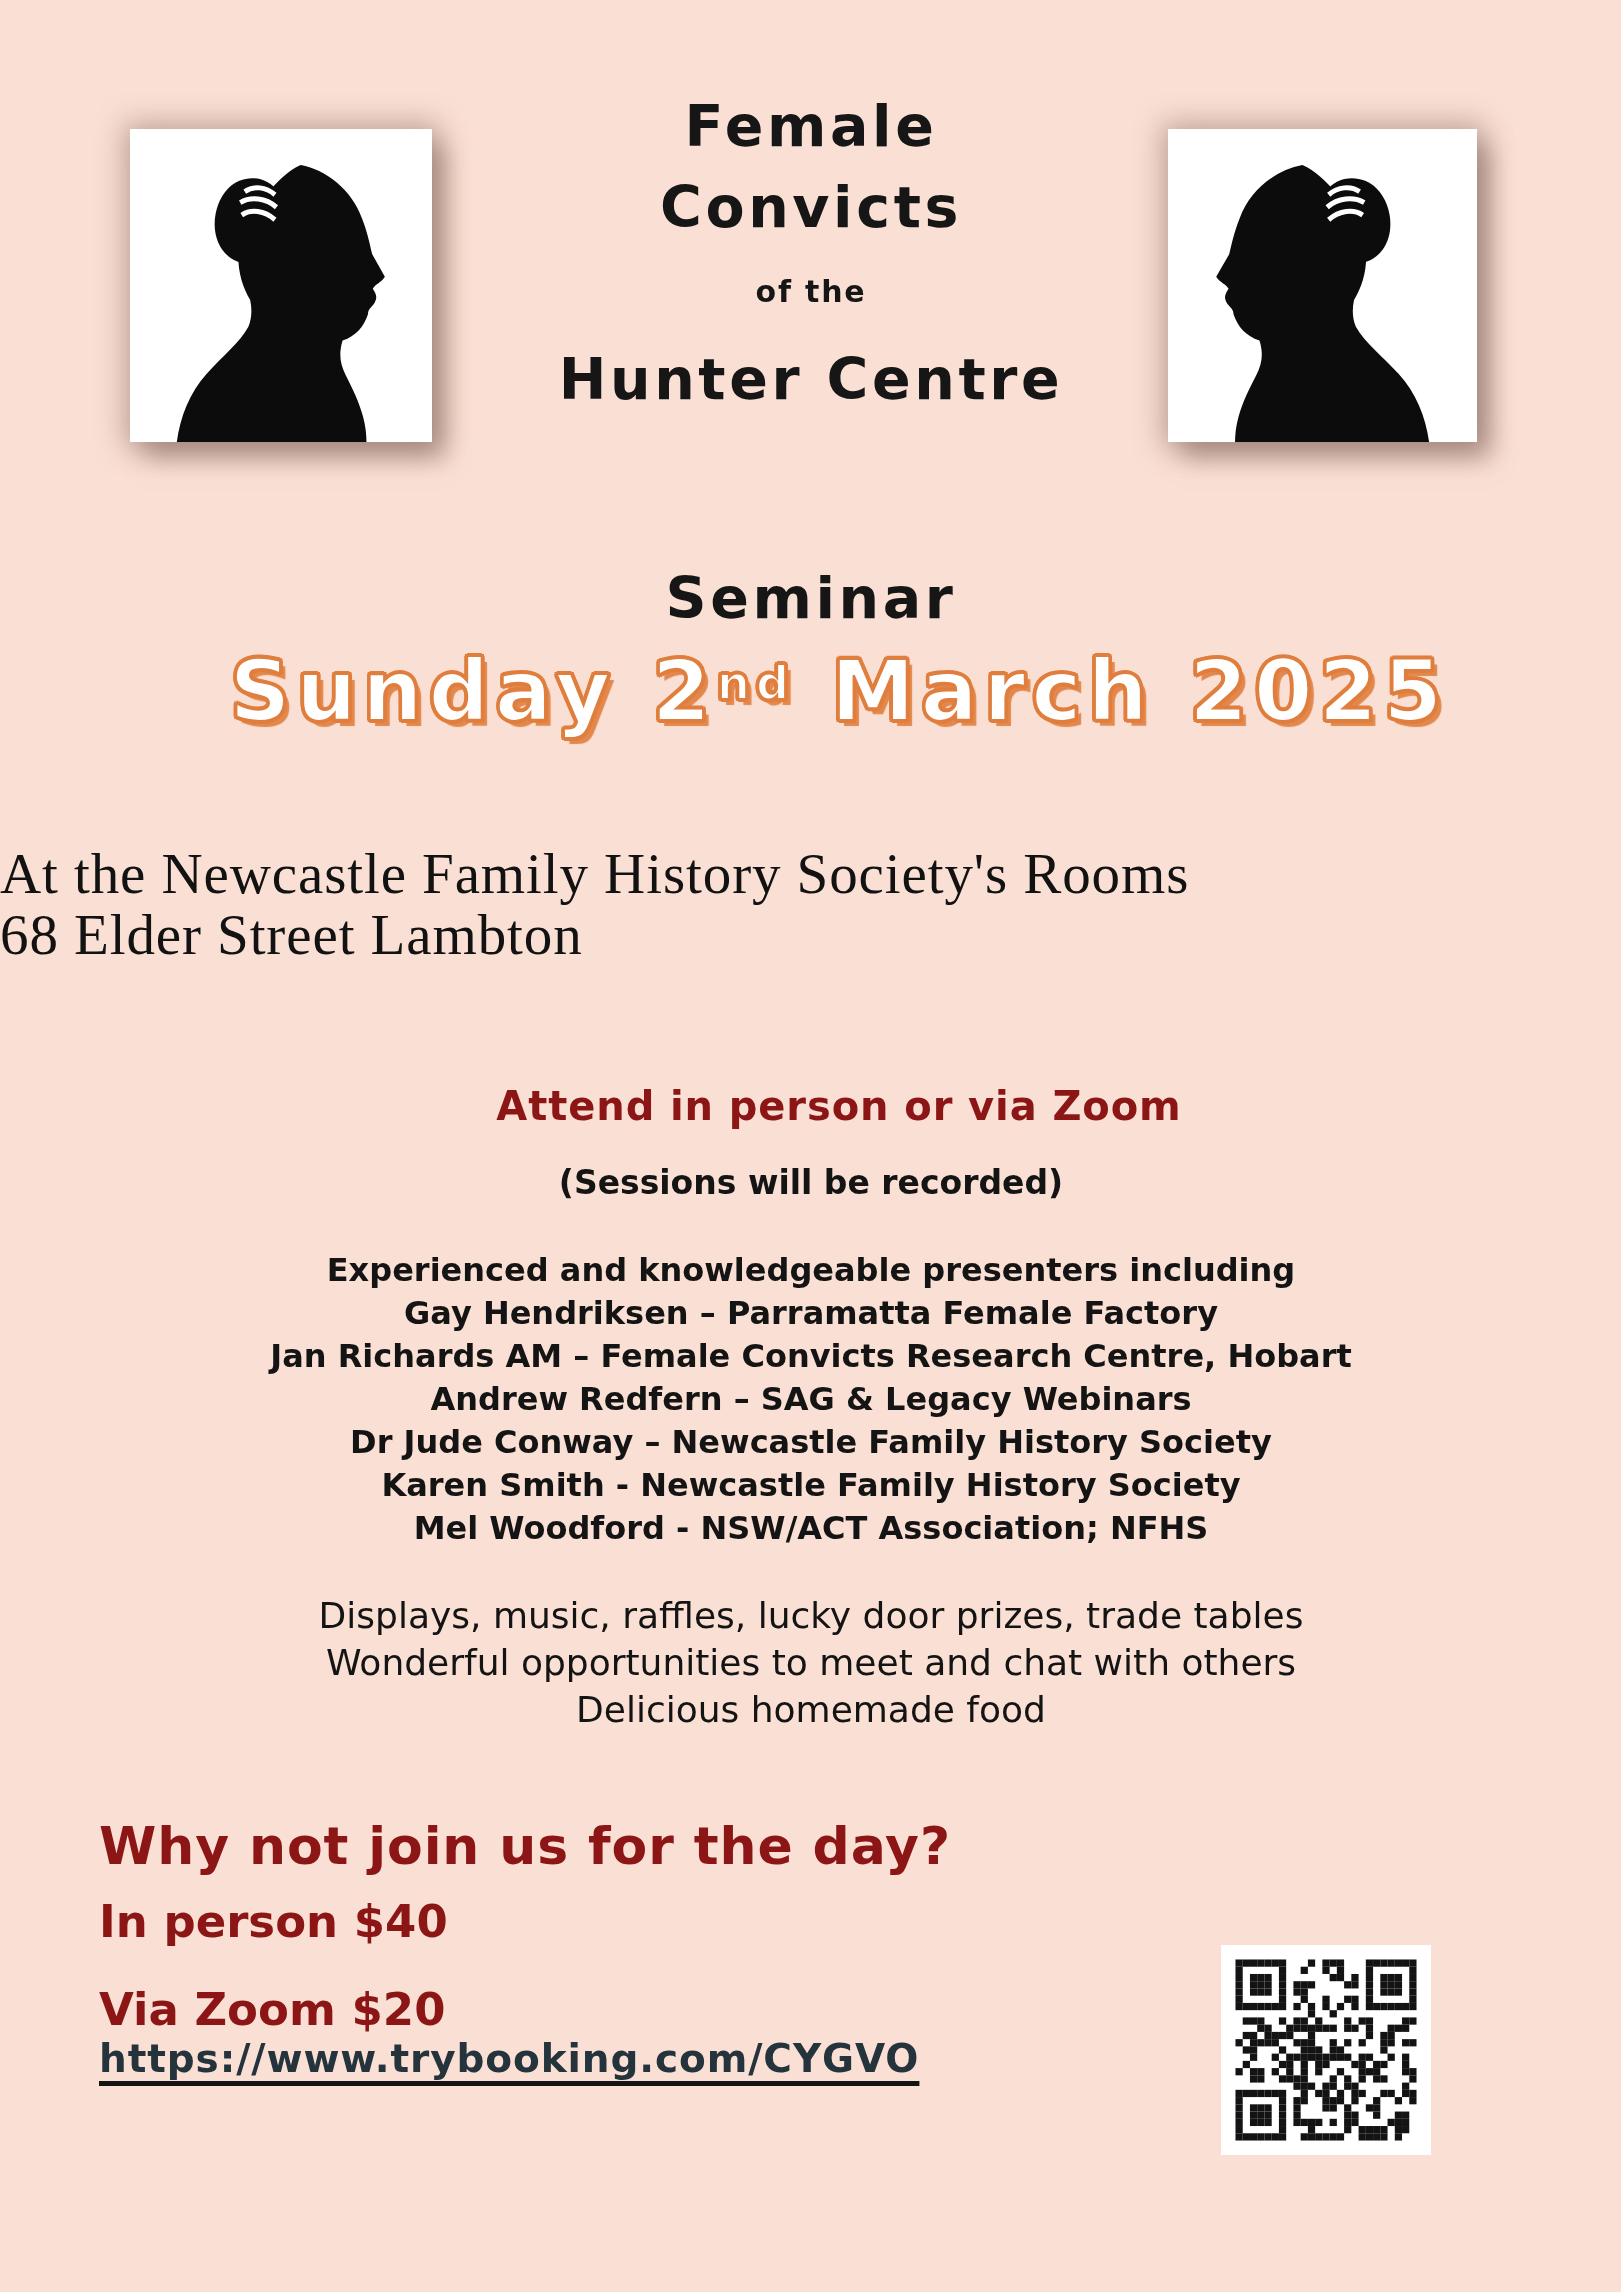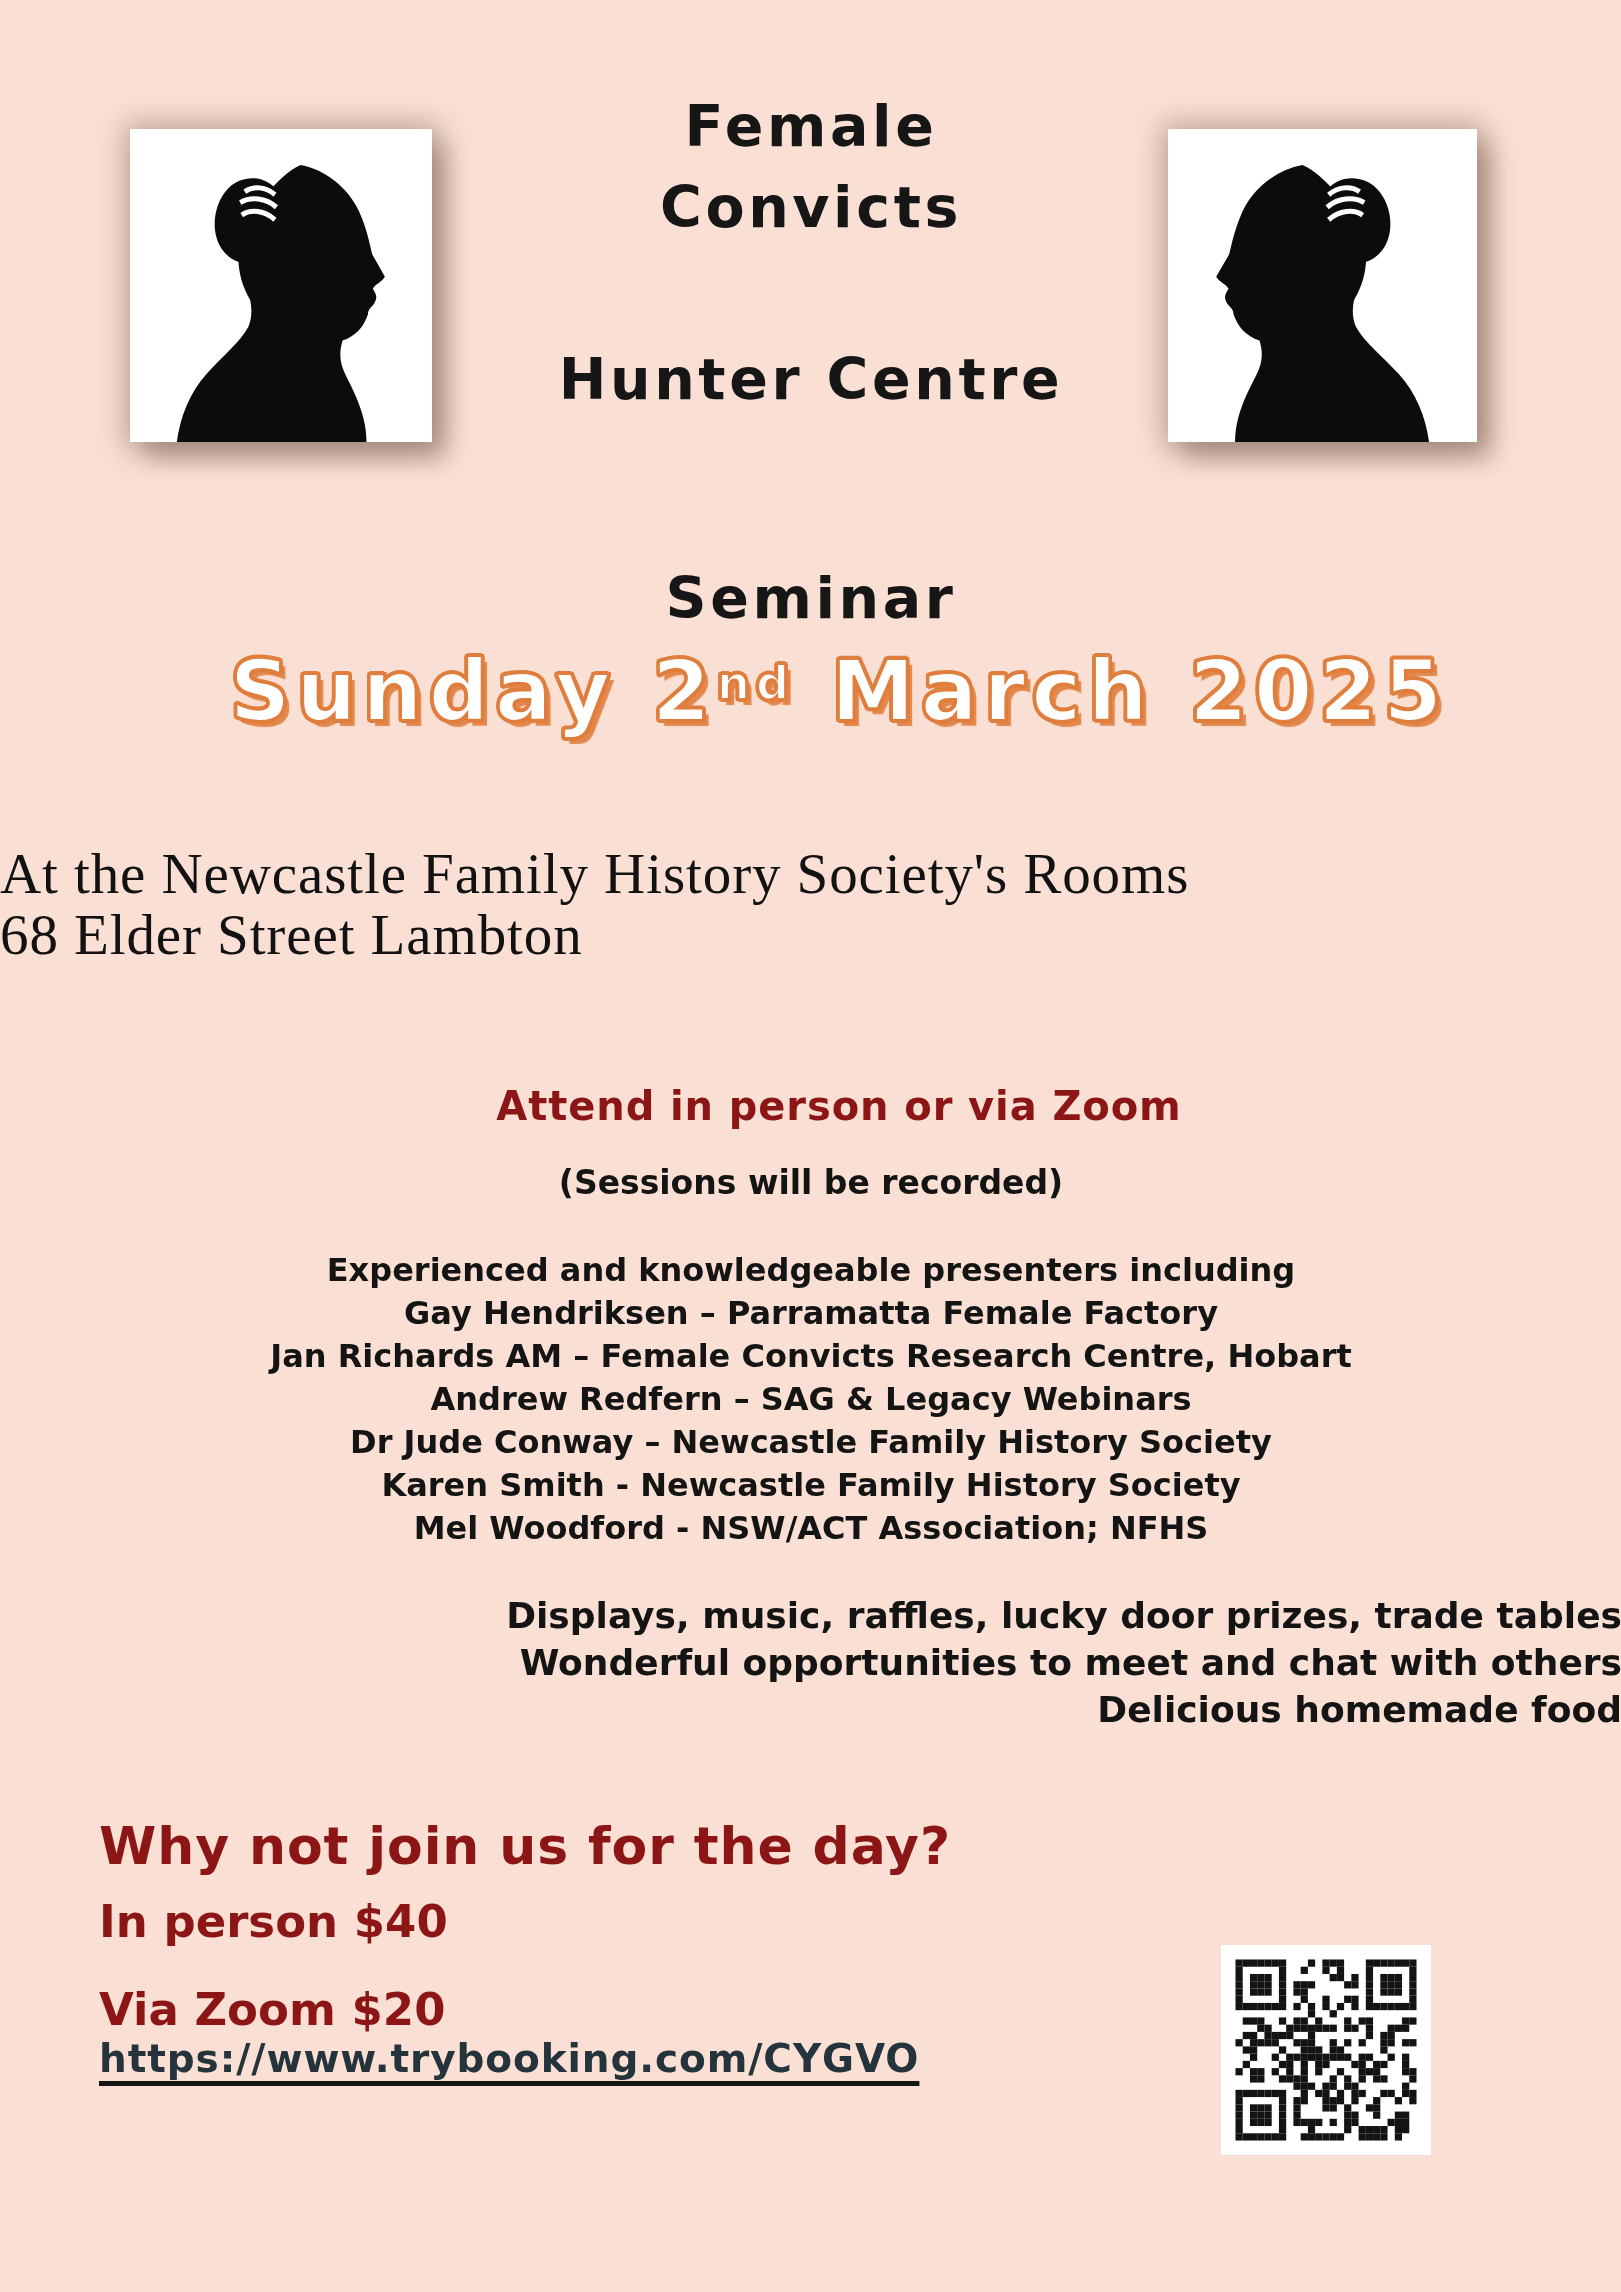--- a/index.html
+++ b/index.html
@@ -53,22 +53,22 @@
   }
   .sessions{
     position:absolute;left:0;top:1163px;width:100%;text-align:center;
     font-size:33px;font-weight:700;color:#141414;
   }
   .presenters{
     position:absolute;left:0;top:1249px;width:100%;text-align:center;
     font-size:32px;line-height:43px;font-weight:700;color:#141414;
   }
   .highlights{
-    position:absolute;left:0;top:1592px;width:100%;text-align:right;
-    font-size:36px;line-height:47px;font-weight:700;color:#141414;
+    position:absolute;left:0;top:1592px;width:100%;text-align:center;
+    font-size:36px;line-height:47px;font-weight:400;color:#141414;
   }
   
   .join{
     position:absolute;left:99px;top:1816px;
     font-size:52px;font-weight:700;color:#8C1616;letter-spacing:0.9px;
   }
   .price{position:absolute;left:99px;font-size:45px;font-weight:700;color:#8C1616;}
   .price-inperson{top:1895px;}
   .price-zoom{top:1983px;}
   .link{
@@ -115,20 +115,21 @@
         C62.8,50.4 64.3,45.4 64.1,40.2 C63.8,33 60.2,25.8 54.4,20.2
         C51.2,17 47.6,13.2 43.5,11.5 Z"></path>
       <path fill="#0c0c0c" d="M51,20 C55,14.5 63,14.5 67.5,19 C72.5,24 73.5,33 69.5,38.5
         C65.5,44 57.5,44.5 53,40 C48.5,35.5 47.5,25.5 51,20 Z"></path>
       <path stroke="#ffffff" stroke-width="1.6" fill="none" d="M52,21 C55,18.5 59,18 62,20 M51.5,25 C55,22 60,21.5 63.5,23.5 M52,29 C55.5,26 60,25.5 63,27.5"></path>
     </svg>
   </div>
 
   <h1 class="t line-female">Female</h1>
   <h1 class="t line-convicts">Convicts</h1>
+  <div class="t line-ofthe">of the</div>
   <h1 class="t line-hunter">Hunter Centre</h1>
   <h1 class="t line-seminar">Seminar</h1>
 
   <div class="date-line">
     <span>Sunday 2</span><sup>nd</sup><span> March 2025</span>
   </div>
 
   <div class="venue">
     <div>At the Newcastle Family History Society's Rooms</div>
     <div>68 Elder Street Lambton</div>

